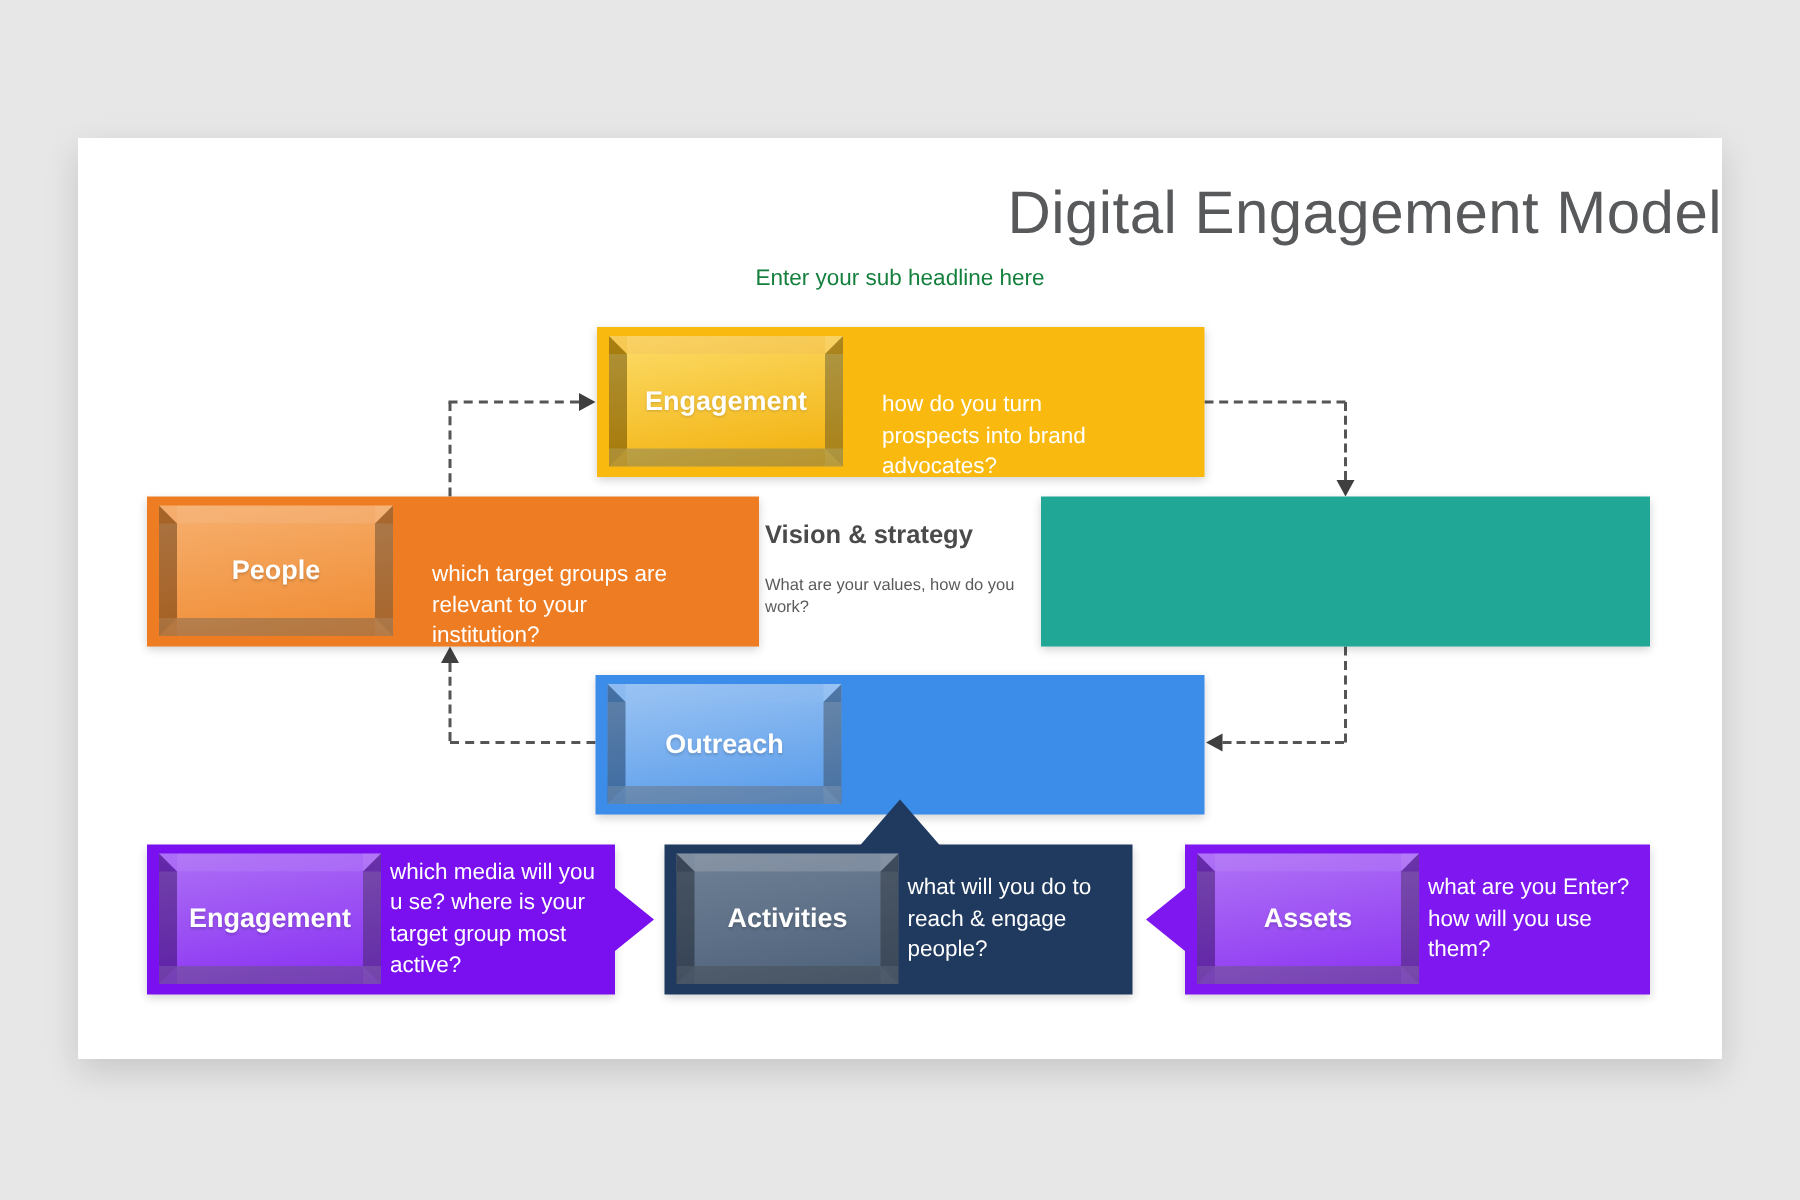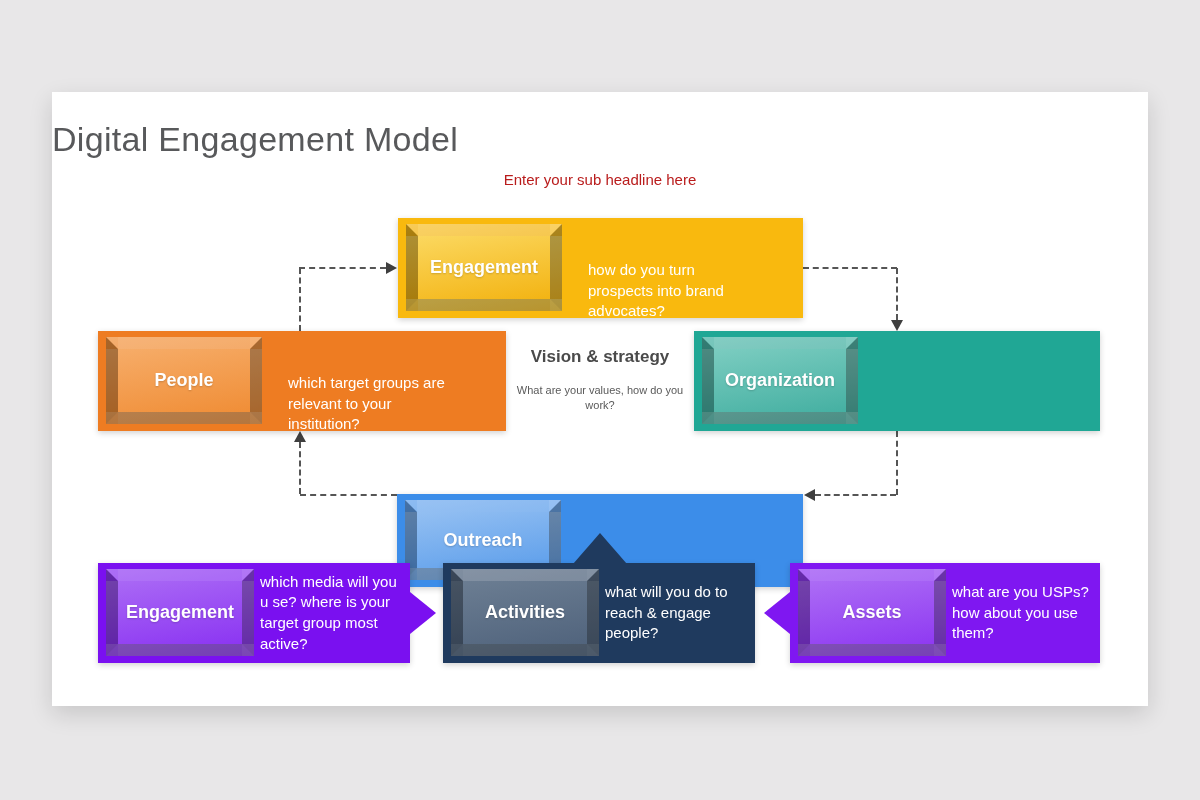--- a/index.html
+++ b/index.html
@@ -9,26 +9,26 @@
     font-family:"Liberation Sans","DejaVu Sans",sans-serif;
     position:relative;overflow:hidden;
   }
   .slide{
     position:absolute;left:52px;top:92px;width:1096px;height:614px;
     background:#ffffff;
     box-shadow:0 8px 22px rgba(0,0,0,0.14);
   }
   .slide-title{
     margin:0;padding-top:28px;
-    text-align:left;
-    font-size:34px;font-weight:400;color:#58595b;letter-spacing:.3px;
+    text-align:right;
+    font-size:40px;font-weight:400;color:#58595b;letter-spacing:.3px;
   }
   .slide-subtitle{
     margin:12px 0 0 0;text-align:center;
-    font-size:15px;color:#b91c1c;
+    font-size:15px;color:#15803d;
   }
   .node{
     position:absolute;
     box-shadow:0 2px 6px rgba(0,0,0,0.18);
   }
   .node .btn3d{
     position:absolute;left:8px;top:6px;bottom:7px;width:156px;
     box-sizing:border-box;
     border:12px solid;
     border-top-color:rgba(255,255,255,0.25);
@@ -61,29 +61,29 @@
   .c-platforms{background:#7a10f0;}
   .c-platforms .btn3d{background:linear-gradient(170deg,#a968f5,#8c36f2);}
   .c-activities{background:#1f3a5e;}
   .c-activities .btn3d{background:linear-gradient(170deg,#6b7d92,#51647d);}
   .c-assets{background:#7f17f1;}
   .c-assets .btn3d{background:linear-gradient(170deg,#ac6cf5,#8f3af2);}
   
   .pos-engagement{left:346px;top:126px;width:405px;height:100px;}
   .pos-people{left:46px;top:239px;width:408px;height:100px;}
   .pos-organization{left:642px;top:239px;width:406px;height:100px;}
-  .pos-outreach{left:345px;top:358px;width:406px;height:93px;margin-top:44px;}
+  .pos-outreach{left:345px;top:358px;width:406px;height:93px;}
   .pos-platforms{left:46px;top:471px;width:312px;height:100px;}
   .pos-activities{left:391px;top:471px;width:312px;height:100px;}
   .pos-assets{left:738px;top:471px;width:310px;height:100px;}
   .desc-w170 .desc{width:172px;margin-top:46px;}
   .desc-w190 .desc{width:196px;}
   
   .center-text{
-    position:absolute;left:458px;top:255px;width:180px;text-align:center;
+    position:absolute;left:458px;top:255px;width:180px;text-align:left;
   }
   .center-heading{font-size:17px;font-weight:bold;color:#4a4a4a;margin:0;}
   .center-body{font-size:11px;color:#5a5a5a;margin:16px 0 0 0;line-height:1.4;}
   
   .seg{position:absolute;}
   .seg.h{border-top:2px dashed #555;height:0;}
   .seg.v{border-left:2px dashed #555;width:0;}
   .ah{position:absolute;width:0;height:0;}
   .ah.right{border-top:6px solid transparent;border-bottom:6px solid transparent;border-left:11px solid #3f3f3f;}
   .ah.left{border-top:6px solid transparent;border-bottom:6px solid transparent;border-right:11px solid #3f3f3f;}
@@ -152,23 +152,20 @@
     </div>
     <div class="desc">which target groups are relevant to your institution?</div>
   </div>
 
   <div class="center-text">
     <p class="center-heading">Vision &amp; strategy</p>
     <p class="center-body">What are your values, how do you work?</p>
   </div>
 
   <div class="node c-organization pos-organization desc-w170">
-    <div class="btn3d">
-      <span class="lbl">Organization</span>
-    </div>
   </div>
 
   <div class="node c-outreach pos-outreach desc-w190">
     <div class="btn3d">
       <span class="lbl">Outreach</span>
     </div>
   </div>
 
   <div class="pointer pointer-up"></div>
   <div class="pointer pointer-right"></div>
@@ -185,16 +182,16 @@
     <div class="btn3d">
       <span class="lbl">Activities</span>
     </div>
     <div class="desc">what will you do to reach &amp; engage people?</div>
   </div>
 
   <div class="node small c-assets pos-assets">
     <div class="btn3d">
       <span class="lbl">Assets</span>
     </div>
-    <div class="desc">what are you USPs? how about you use them?</div>
+    <div class="desc">what are you Enter? how will you use them?</div>
   </div>
 
 </div>
 
 </body></html>

